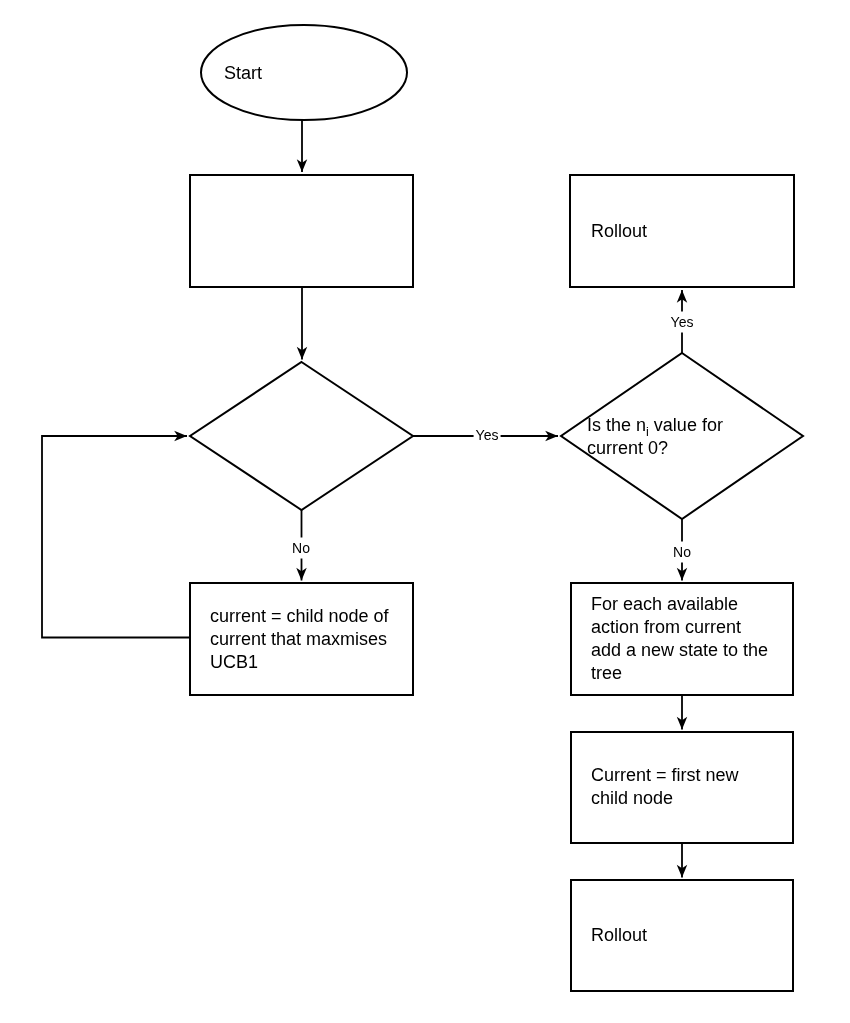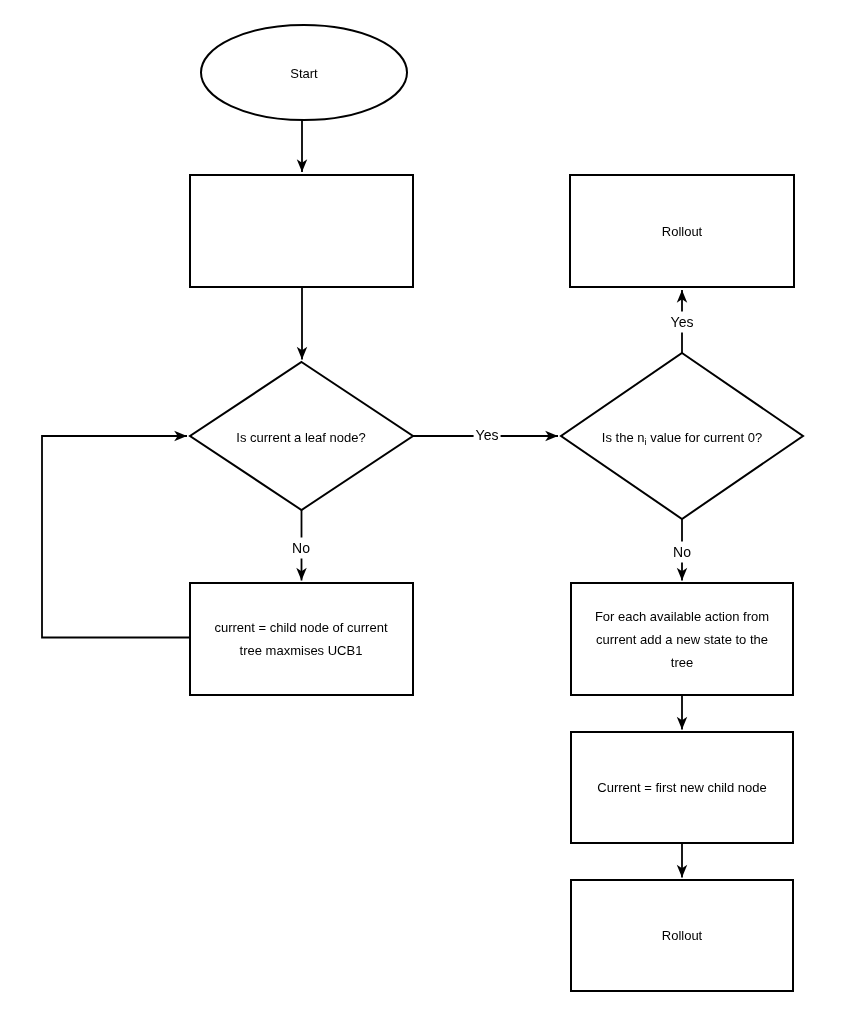--- a/index.html
+++ b/index.html
@@ -18,22 +18,22 @@
     font-family: "Liberation Sans", "DejaVu Sans", sans-serif;
     color: var(--text);
   }
   .canvas svg { position: absolute; top: 0; left: 0; }
   .shape { stroke: var(--stroke); stroke-width: 2; fill: var(--fill); }
   .edge { stroke: var(--stroke); stroke-width: 1.8; fill: none; }
   .arrowhead { fill: var(--stroke); }
   .node-label {
     position: absolute;
     transform: translate(-50%, -50%);
-    text-align: center;
-    font-size: 13px;
+    text-align: left;
+    font-size: 18px;
     line-height: 23px;
     white-space: normal;
     color: var(--text);
   }
   .node-label sub { font-size: 0.7em; line-height: 0; }
   .edge-label {
     position: absolute;
     transform: translate(-50%, -50%);
     text-align: center;
     font-size: 14px;
@@ -73,23 +73,22 @@
     <polygon class="shape" points="682,353 803,436 682,519 561,436"></polygon>
     <rect class="shape" x="570" y="175" width="224" height="112"></rect>
     <rect class="shape" x="571" y="583" width="222" height="112"></rect>
     <rect class="shape" x="571" y="732" width="222" height="111"></rect>
     <rect class="shape" x="571" y="880" width="222" height="111"></rect>
   </svg>
 
   <div class="node-label" style="left:304px; top:73px; width:160px;">Start</div>
 
 
-  <div class="node-label" style="left:301px; top:437px; width:182px;">Is current a leaf node?</div>
 
-  <div class="node-label" style="left:301px; top:639px; width:182px;">current = child node of current tree maxmises UCB1</div>
+  <div class="node-label" style="left:301px; top:639px; width:182px;">current = child node of current that maxmises UCB1</div>
 
   <div class="node-label" style="left:682px; top:437px; width:190px;"><span>Is the n</span><sub>i</sub><span> value for current 0?</span></div>
 
   <div class="node-label" style="left:682px; top:231px; width:182px;">Rollout</div>
 
   <div class="node-label" style="left:682px; top:639px; width:182px;">For each available action from current add a new state to the tree</div>
 
   <div class="node-label" style="left:682px; top:787px; width:182px;">Current = first new child node</div>
 
   <div class="node-label" style="left:682px; top:935px; width:182px;">Rollout</div>

